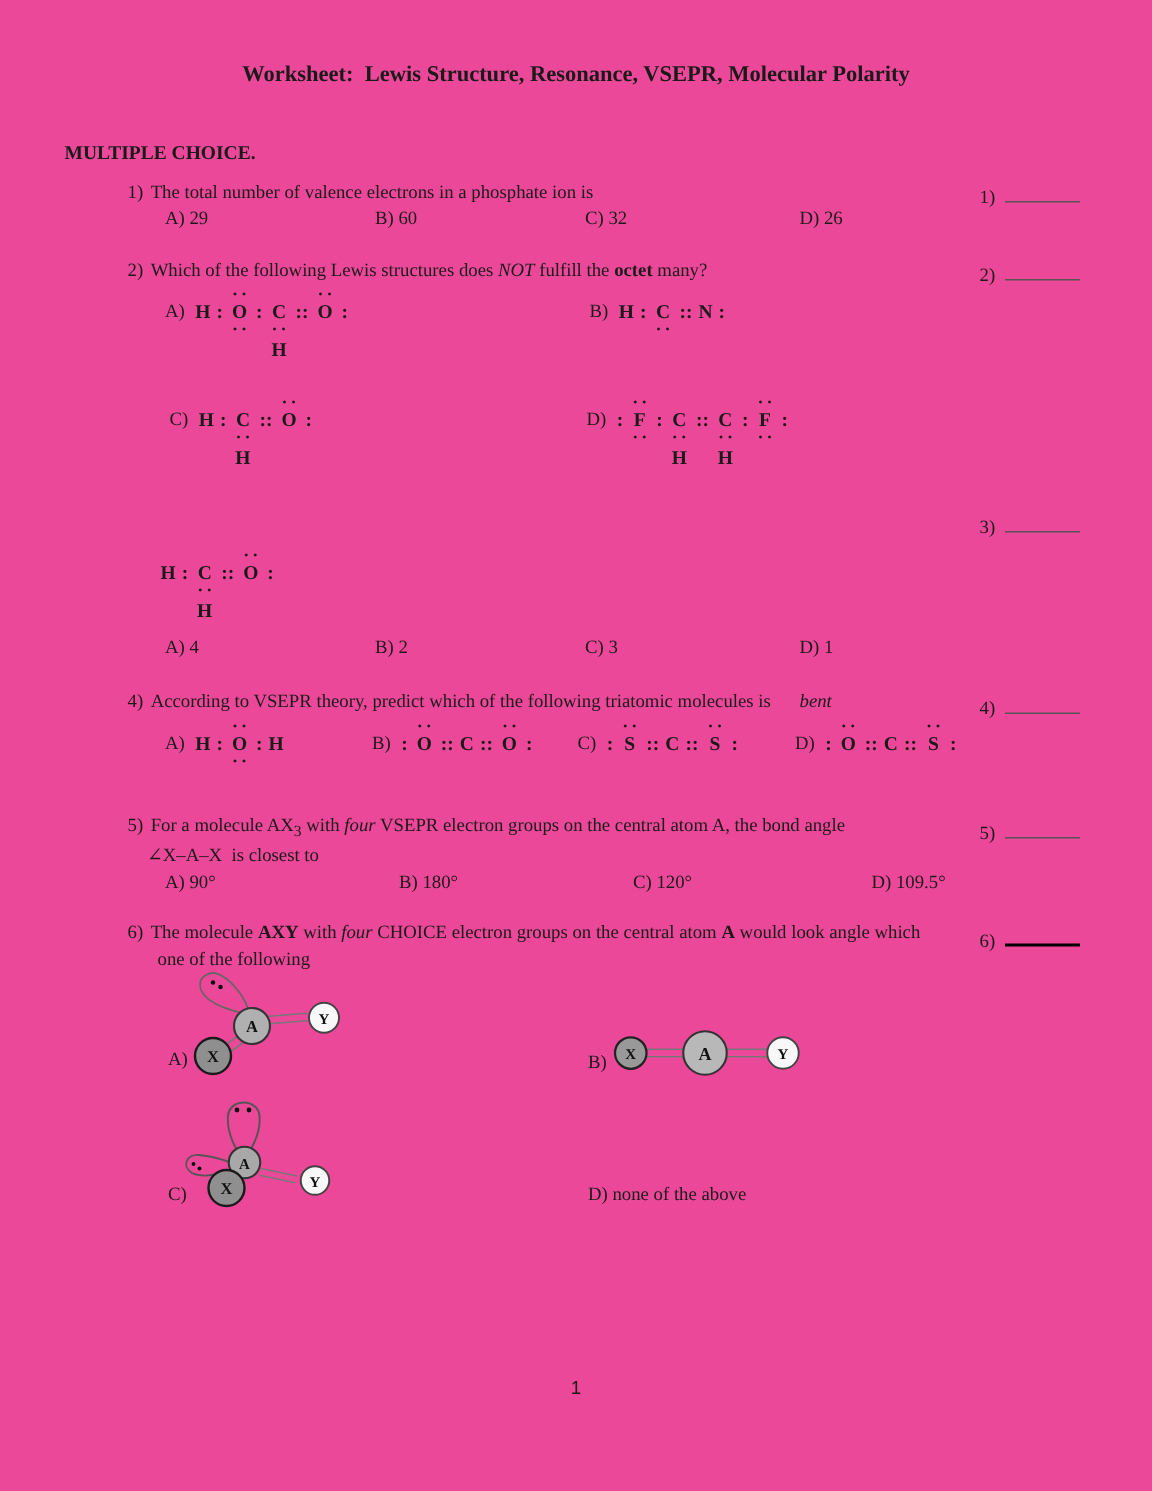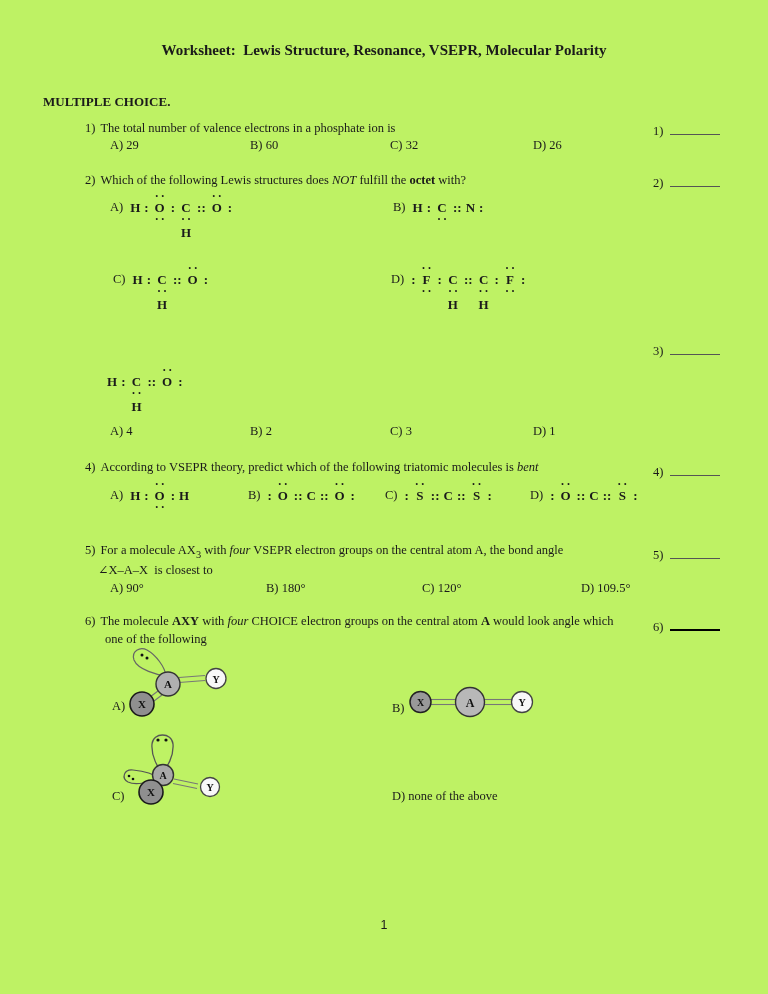--- a/index.html
+++ b/index.html
@@ -1,17 +1,17 @@
 <!DOCTYPE html>
 <html><head>
 <meta charset="utf-8">
 <style>
   html,body { margin:0; padding:0; background:#ffffff; }
   .page {
-    position:relative; width:768px; height:994px; background:#bef264;
+    position:relative; width:768px; height:994px; background:#ec4899;
     font-family:"Liberation Serif","DejaVu Serif",serif; color:#1a1a1a;
     overflow:hidden;
   }
   .abs { position:absolute; }
   .title { top:42px; left:0; width:100%; text-align:center;
            font-weight:bold; font-size:15px; white-space:pre; }
   .section { top:94px; left:43px; font-weight:bold; font-size:13px; }
   .qtext { font-size:12.5px; white-space:nowrap; }
   .qnum { margin-right:5px; }
   .answer { left:653px; font-size:12.5px; }
@@ -51,21 +51,21 @@
     <span>1)</span><span class="blank"></span>
   </div>
   <div class="abs optrow" style="top:138px;">
     <span class="opt w1">A) 29</span>
     <span class="opt w2">B) 60</span>
     <span class="opt w3">C) 32</span>
     <span class="opt">D) 26</span>
   </div>
 
   <div class="abs qtext" style="left:85px; top:173px;">
-    <span class="qnum">2)</span><span><span>Which of the following Lewis structures does </span><span style="font-style: italic;">NOT</span><span> fulfill the </span><span style="font-weight: bold; ">octet</span><span> with?</span></span>
+    <span class="qnum">2)</span><span><span>Which of the following Lewis structures does </span><span style="font-style: italic;">NOT</span><span> fulfill the </span><span style="font-weight: bold; ">octet</span><span> many?</span></span>
   </div>
   <div class="abs answer" style="top:173px;">
     <span>2)</span><span class="blank"></span>
   </div>
   <div class="abs lewisrow" style="left:110px; top:192px;">
     <span class="lewislabel">A)</span>
     <span class="lewis">
         <span class="lcell">
           <span class="ltop"></span>
           <span class="lmain">H</span>
@@ -302,21 +302,21 @@
       </span>
   </div>
   <div class="abs optrow" style="top:424px;">
     <span class="opt w1">A) 4</span>
     <span class="opt w2">B) 2</span>
     <span class="opt w3">C) 3</span>
     <span class="opt">D) 1</span>
   </div>
 
   <div class="abs qtext" style="left:85px; top:460px;">
-    <span class="qnum">4)</span><span><span>According to VSEPR theory, predict which of the following triatomic molecules is </span><span style="font-style: italic;">bent</span></span>
+    <span class="qnum">4)</span><span><span>According to VSEPR theory, predict which of the following triatomic molecules is </span><span style="font-style: italic; margin-left: 16px;">bent</span></span>
   </div>
   <div class="abs answer" style="top:462px;">
     <span>4)</span><span class="blank"></span>
   </div>
   <div class="abs lewisrow" style="left:110px; top:480px;">
     <span class="lewislabel">A)</span>
     <span class="lewis">
         <span class="lcell">
           <span class="ltop"></span>
           <span class="lmain">H</span>

